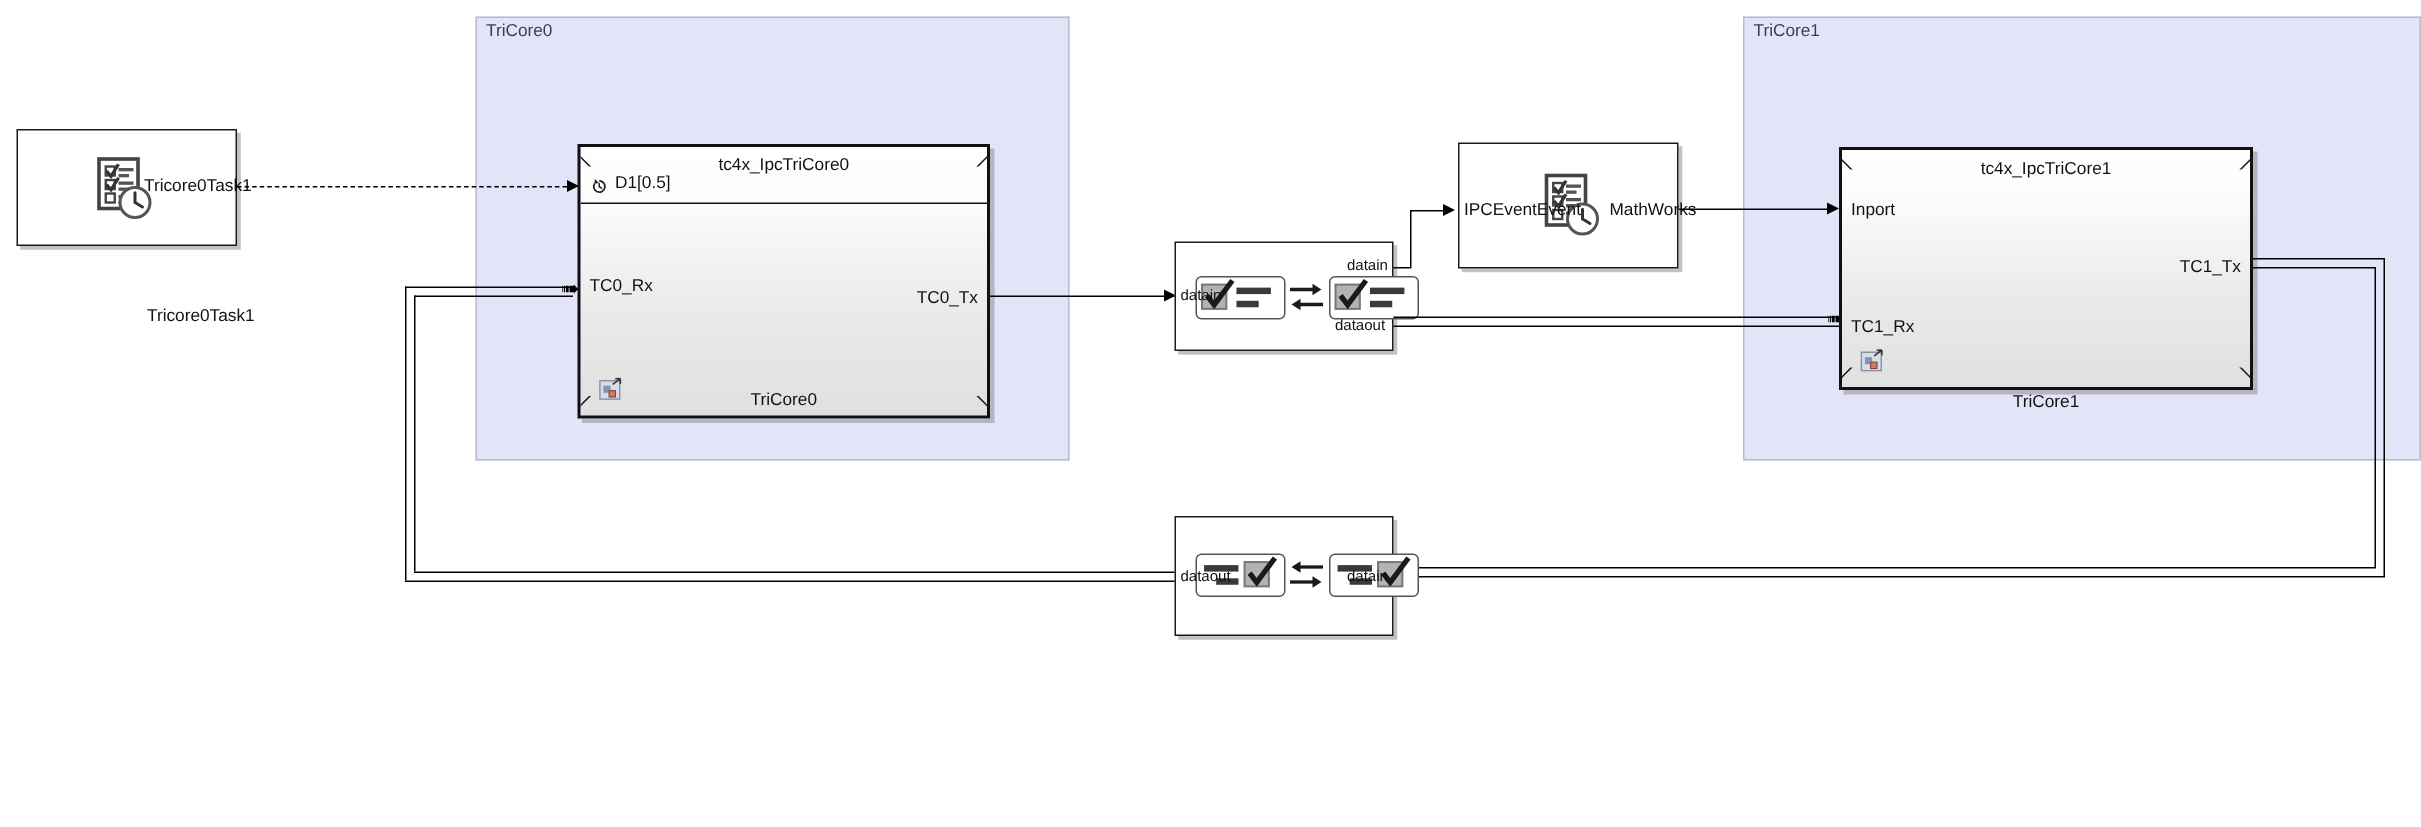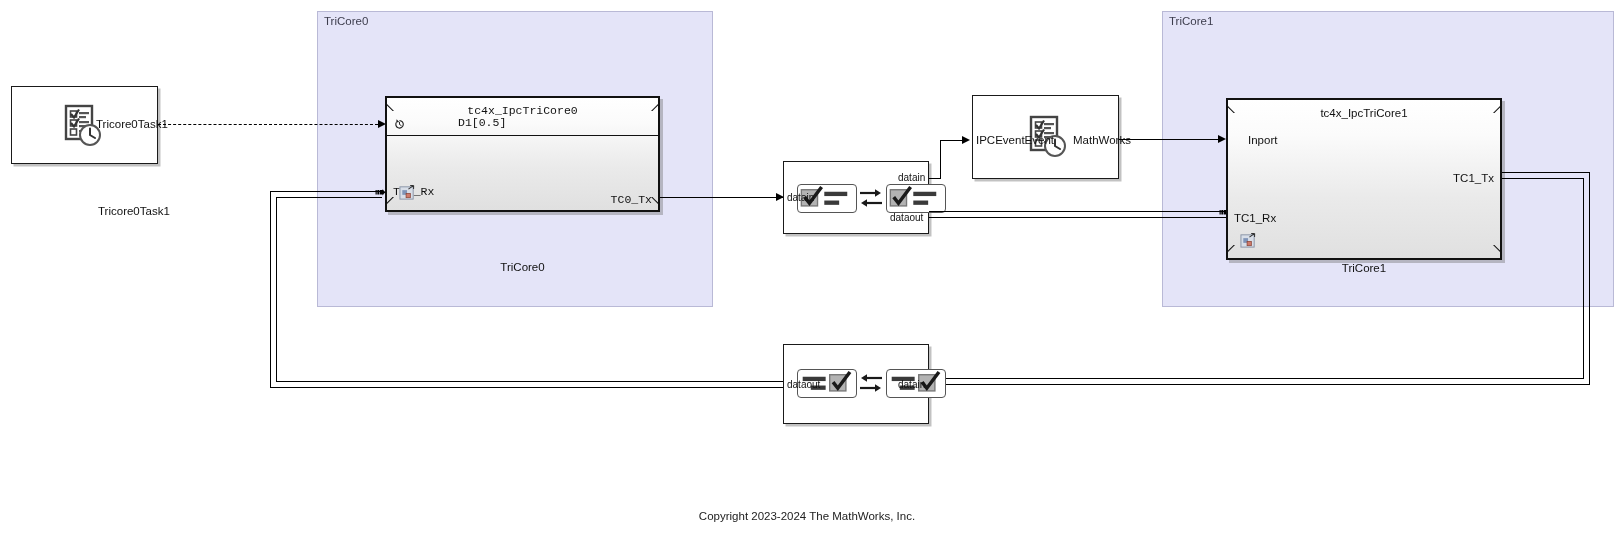--- a/index.html
+++ b/index.html
@@ -197,42 +197,42 @@
       <path d="M32 26.5 L32 33 L37 36" fill="none" stroke="#333" stroke-width="2" stroke-linecap="round"></path>
     </svg>
     <span class="port-label" style="left:86px; top:118px;">Tricore0Task1</span>
   </div>
 
   <span class="abs port-label" style="left:96px; top:118px;">Tricore0Task1</span>
 
   <div class="abs hline dash" style="left:158px; top:124px; width:220px;"></div>
   <div class="abs arrow-r" style="left:378px; top:119.5px;"></div>
 
-  <div class="ref-block" style="left:385px; top:96px; width:275px; height:116px;font-family:Liberation Mono, monospace;">
+  <div class="ref-block" style="left:385px; top:96px; width:275px; height:183px;">
     <span class="corner tl">
         <i></i>
       </span>
     <span class="corner tr">
         <i></i>
       </span>
     <span class="corner bl">
         <i></i>
       </span>
     <span class="corner br">
         <i></i>
       </span>
 
     <span class="ref-title" style="top:6px;">tc4x_IpcTriCore0</span>
 
     <svg viewBox="0 0 16 16" width="13" height="13" style="position:absolute; left:6px; top:20px;">
       <path d="M8 3.2 A4.6 4.6 0 1 1 4.2 5.3" fill="none" stroke="#222" stroke-width="1.4"></path>
       <path d="M4.4 1.6 L4.0 5.6 L7.7 5.0 Z" fill="#222"></path>
       <path d="M8 5.4 L8 8 L10 9.2" fill="none" stroke="#222" stroke-width="1.2" stroke-linecap="round"></path>
     </svg>
-    <span class="port-label" style="left:23px; top:18px;margin-left:48px;">D1[0.5]</span>
+    <span class="port-label" style="left:23px; top:18px;">D1[0.5]</span>
     <span class="rate-bar" style="top:37px;"></span>
 
     <span class="port-label" style="left:6px; top:87px;">TC0_Rx</span>
     <span class="port-label" style="right:6px; top:95px;">TC0_Tx</span>
 
     <svg class="badge" viewBox="0 0 18 18" width="17" height="17" style="left:12px; bottom:9px;">
       <rect x="1" y="3" width="14" height="13" fill="#d8dee8" stroke="#8892a6" stroke-width="1"></rect>
       <rect x="3.5" y="6.5" width="5" height="5" fill="#7f94b8"></rect>
       <rect x="7.5" y="10" width="4.5" height="4.5" fill="#cf7a6a" stroke="#8a4437" stroke-width="0.8"></rect>
       <path d="M10 5.5 L15.5 1.5 M15.5 1.5 L11.8 1.6 M15.5 1.5 L15.4 5.2" fill="none" stroke="#333" stroke-width="1.1"></path>
@@ -321,21 +321,21 @@
       </span>
     <span class="corner bl">
         <i></i>
       </span>
     <span class="corner br">
         <i></i>
       </span>
 
     <span class="ref-title" style="top:7px;">tc4x_IpcTriCore1</span>
 
-    <span class="port-label" style="left:20px; top:34px;">Inport</span>
+    <span class="port-label" style="left:6px; top:34px;">Inport</span>
     <span class="port-label" style="left:6px; top:112px;">TC1_Rx</span>
     <span class="port-label" style="right:6px; top:72px;">TC1_Tx</span>
 
     <svg class="badge" viewBox="0 0 18 18" width="17" height="17" style="left:12px; bottom:9px;">
       <rect x="1" y="3" width="14" height="13" fill="#d8dee8" stroke="#8892a6" stroke-width="1"></rect>
       <rect x="3.5" y="6.5" width="5" height="5" fill="#7f94b8"></rect>
       <rect x="7.5" y="10" width="4.5" height="4.5" fill="#cf7a6a" stroke="#8a4437" stroke-width="0.8"></rect>
       <path d="M10 5.5 L15.5 1.5 M15.5 1.5 L11.8 1.6 M15.5 1.5 L15.4 5.2" fill="none" stroke="#333" stroke-width="1.1"></path>
     </svg>
   </div>
@@ -369,15 +369,14 @@
     <svg viewBox="0 0 40 20" width="54" height="27" style="position:absolute; left:105px; top:25px;">
       <rect x="22" y="3.5" width="12" height="12" fill="#b3b3b3" stroke="#777" stroke-width="1"></rect>
       <path d="M24.5 9 L28 13.5 L37 1.5" fill="none" stroke="#1a1a1a" stroke-width="2.6"></path>
       <rect x="2" y="5" width="17" height="3.2" fill="#3a3a3a"></rect>
       <rect x="8" y="11.5" width="11" height="3.2" fill="#3a3a3a"></rect>
     </svg>
   </div>
   <span class="abs mini-label" style="left:787px; top:379px;">dataout</span>
   <span class="abs mini-label" style="left:898px; top:379px;">datain</span>
 
-  <span class="copyright" style="left:0; top:510px; width:1614px; text-align:center;">Copyright 2023-2024 The MathWorks, Inc.</span>
 
 </div>
 
 </body></html>

